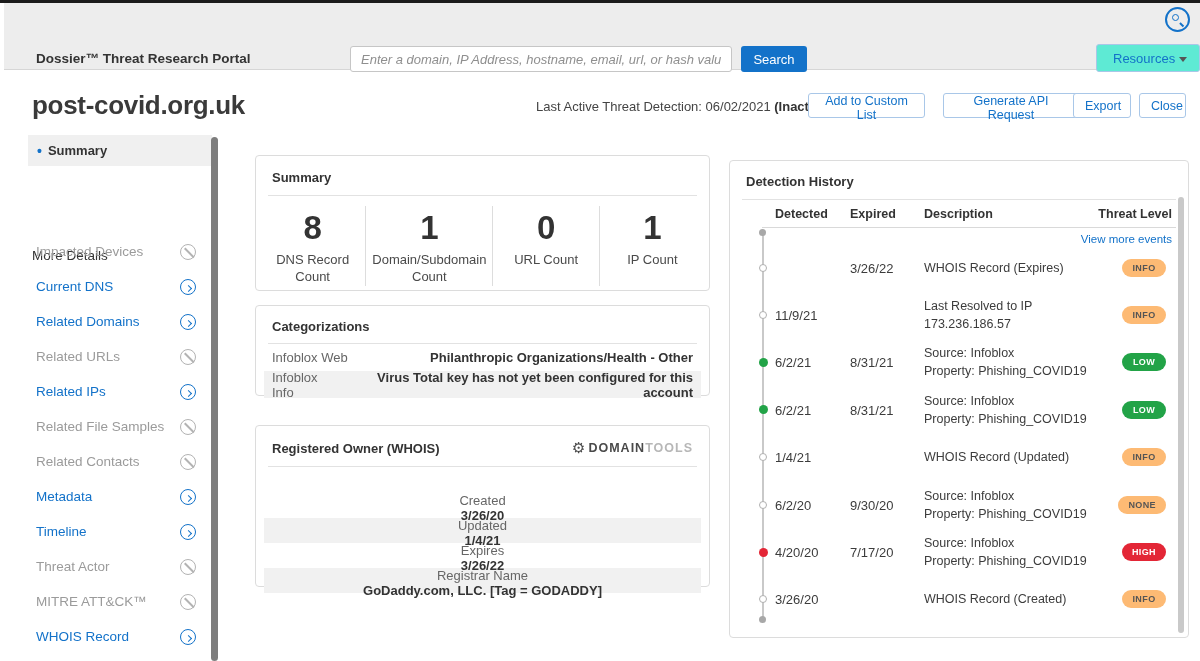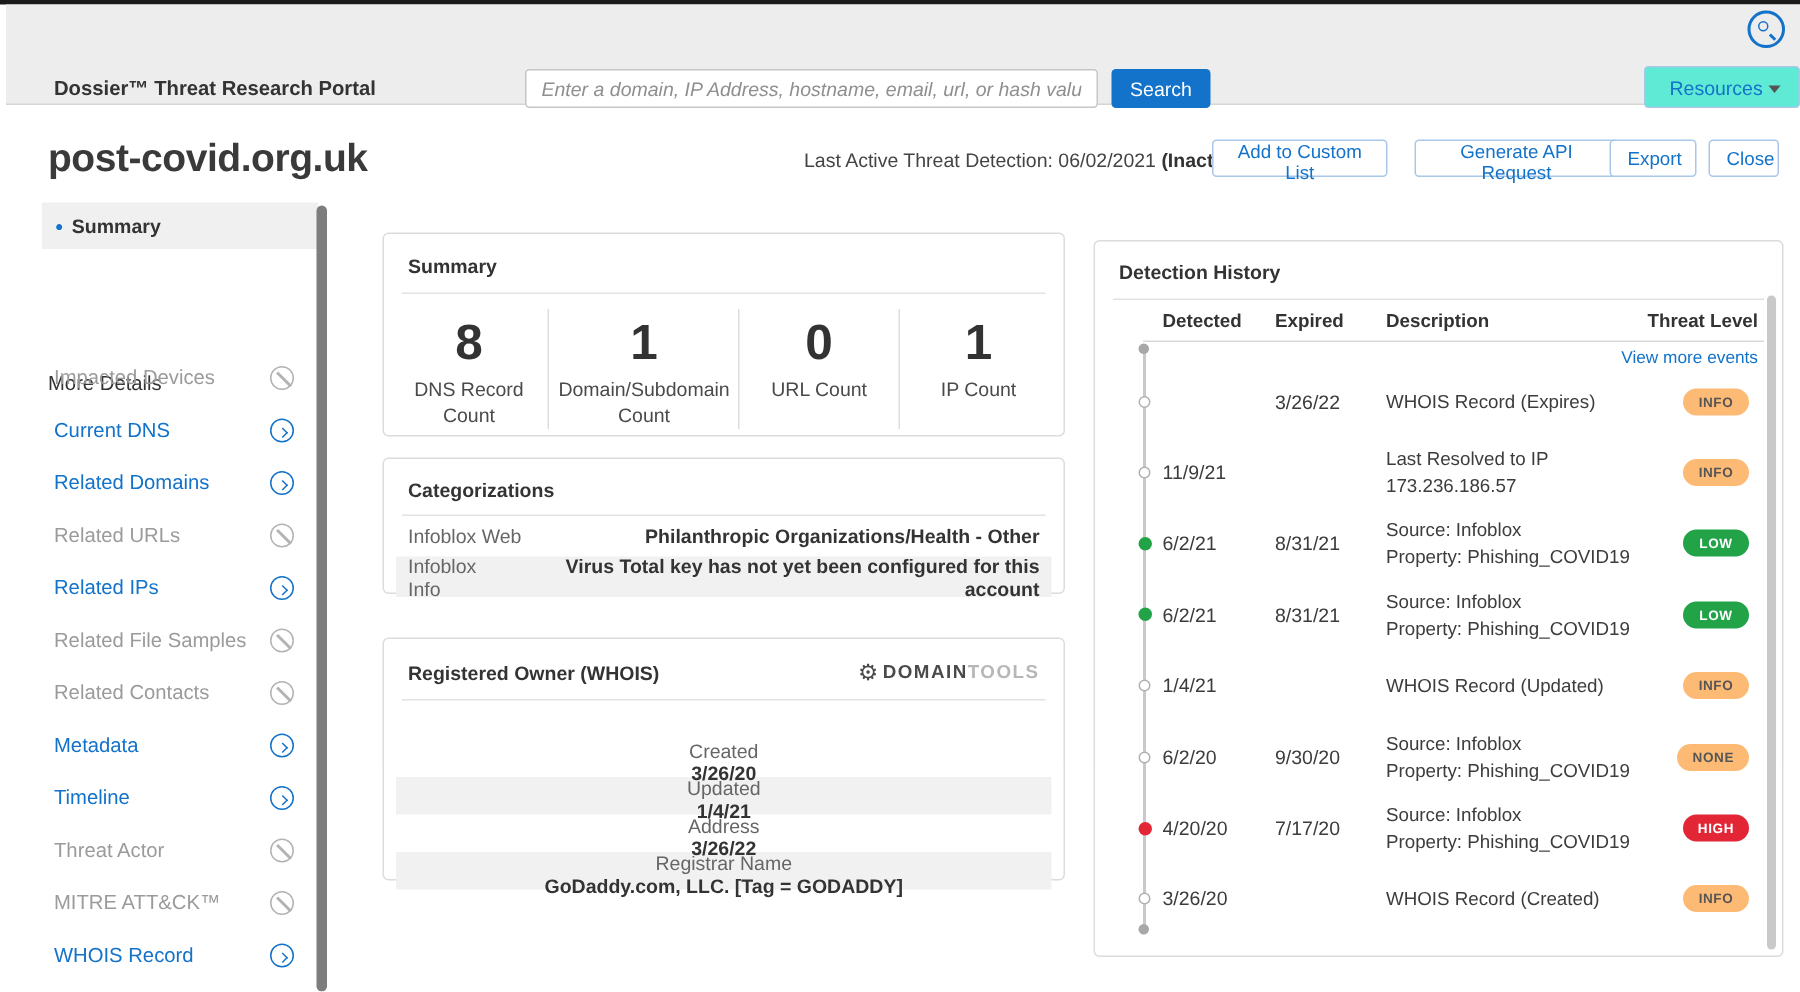--- a/index.html
+++ b/index.html
@@ -246,21 +246,21 @@
     <div class="rows">
       <div class="kv-row slim">
         <span class="k">Created</span>
         <span class="v">3/26/20</span>
       </div>
       <div class="kv-row slim striped">
         <span class="k">Updated</span>
         <span class="v">1/4/21</span>
       </div>
       <div class="kv-row slim">
-        <span class="k">Address</span>
+        <span class="k">Expires</span>
         <span class="v">3/26/22</span>
       </div>
       <div class="kv-row slim striped">
         <span class="k">Registrar Name</span>
         <span class="v">GoDaddy.com, LLC. [Tag = GODADDY]</span>
       </div>
     </div>
   </div>
 
   <div class="card card-det">

